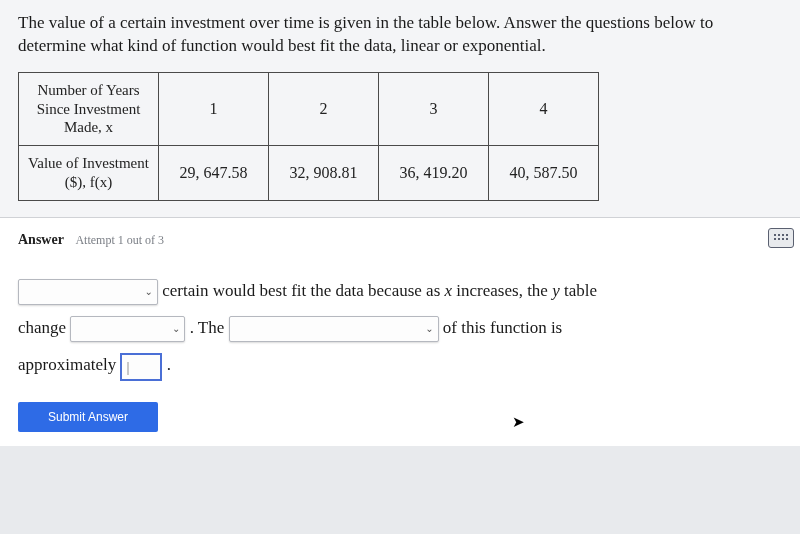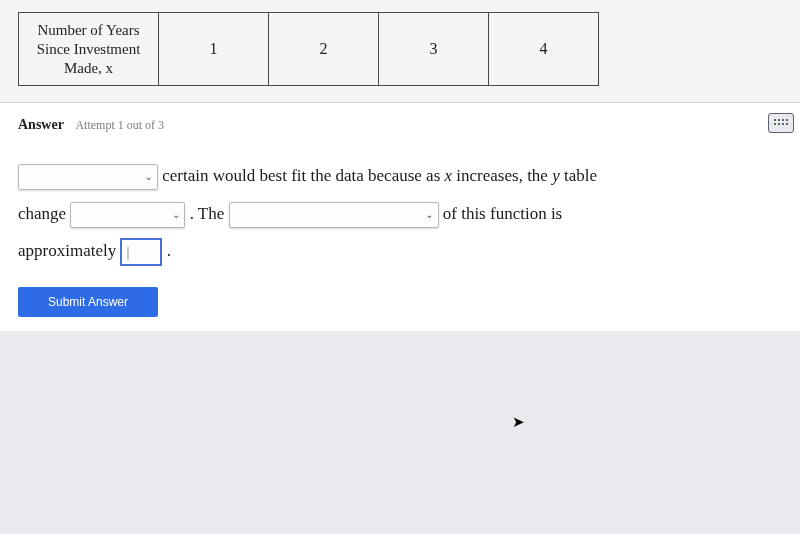--- a/index.html
+++ b/index.html
@@ -132,29 +132,37 @@
     font-size: 15px;
     color: #000;
     pointer-events: none;
   }
   .mathx { font-style: italic; }
 </style>
 </head>
 <body>
 
 <div class="question-area">
+  <div class="question-text">The value of a certain investment over time is given in the table below. Answer the questions below to determine what kind of function would best fit the data, linear or exponential.</div>
 
   <table class="data">
     <tbody>
         <tr>
       <th>Number of Years Since Investment Made, x</th>
       <td>1</td>
       <td>2</td>
       <td>3</td>
       <td>4</td>
+    </tr>
+    <tr>
+      <th>Value of Investment ($), f(x)</th>
+      <td>29, 647.58</td>
+      <td>32, 908.81</td>
+      <td>36, 419.20</td>
+      <td>40, 587.50</td>
     </tr>
   </tbody>
     </table>
 </div>
 
 <div class="answer-area">
 
   <div class="keypad-btn">
     <div class="dots">
         <span></span>

